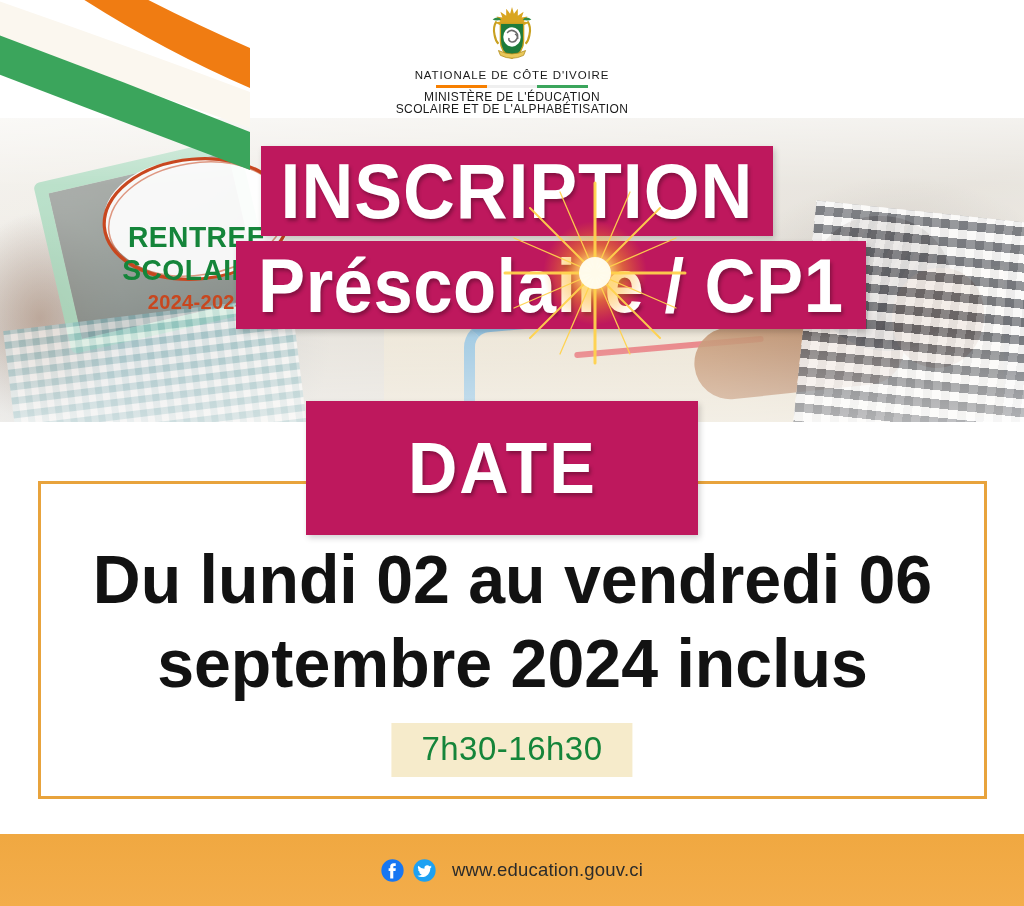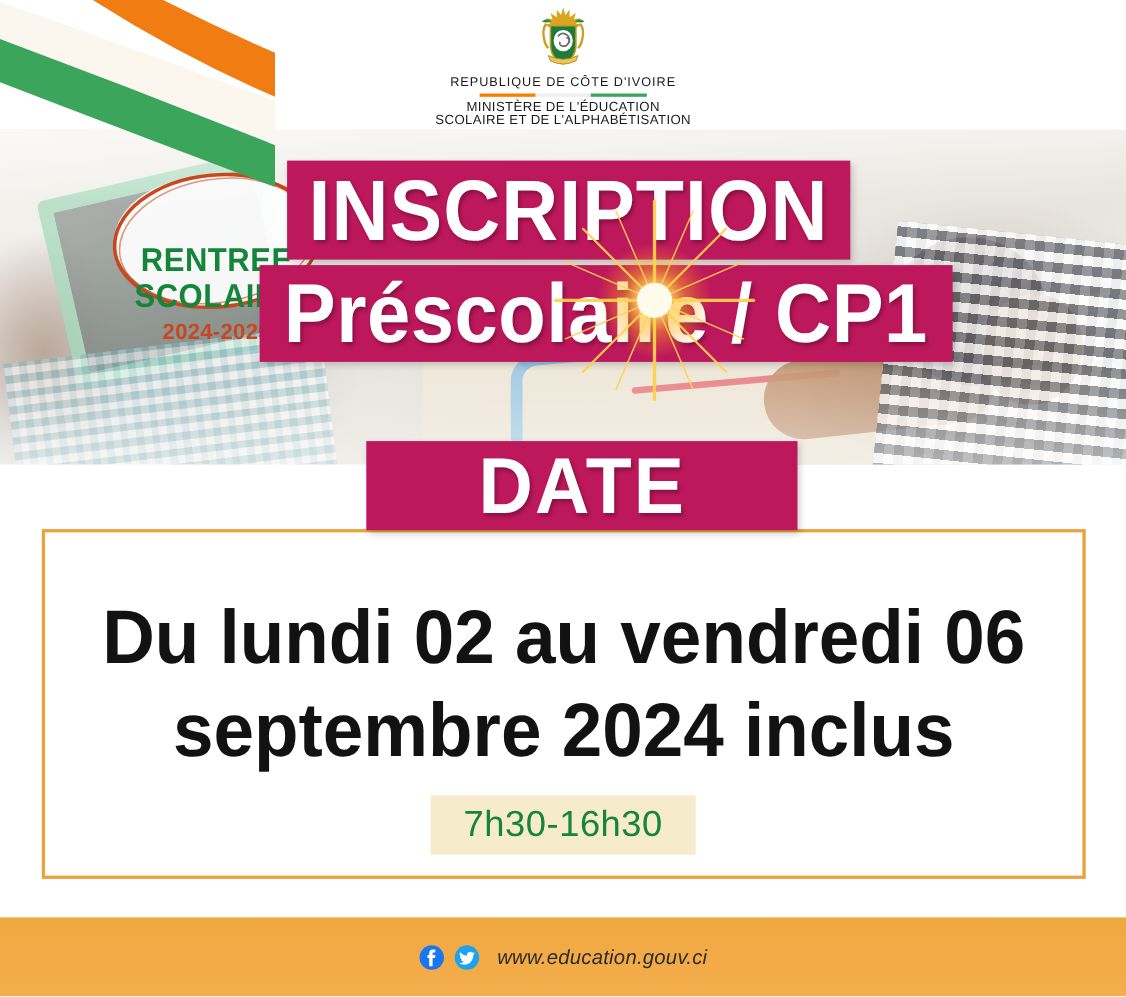--- a/index.html
+++ b/index.html
@@ -248,21 +248,21 @@
     text-shadow: 2px 3px 4px rgba(0,0,0,0.30);
     white-space: nowrap;
   }
 
   .band-1 { left: 261px; top: 146px; width: 512px; height: 90px; justify-content: center; }
   .band-1 span { font-size: 78px; letter-spacing: 1px; transform: scaleX(0.92); }
 
   .band-2 { left: 236px; top: 241px; width: 630px; height: 88px; justify-content: center; }
   .band-2 span { font-size: 76px; letter-spacing: 0.5px; transform: scaleX(0.93); }
 
-  .band-3 { left: 333px; top: 401px; width: 392px; height: 81px; justify-content: center; }
+  .band-3 { left: 306px; top: 401px; width: 392px; height: 134px; justify-content: center; }
   .band-3 span { font-size: 72px; letter-spacing: 2px; transform: scaleX(0.95); }
 
   
   .flare {
     position: absolute;
     left: 500px; top: 178px;
     width: 190px; height: 190px;
     z-index: 6;
     pointer-events: none;
   }
@@ -321,21 +321,20 @@
     justify-content: center;
     gap: 9px;
   }
   .sicon { width: 23px; height: 23px; display: block; }
   .site-url {
     color: #2b2b2b;
     font-size: 18.5px;
     letter-spacing: 0.2px;
     margin-left: 7px;
     font-weight: 400;
-    font-style: italic;
   }
 </style>
 </head>
 <body>
 
 <div id="poster">
 
   <div class="photo-band">
     <div class="ph-bg"></div>
     <div class="ph-kid-l"></div>
@@ -359,21 +358,21 @@
         <ellipse cx="32" cy="34" rx="9" ry="10" fill="#ffffff"></ellipse>
         <path d="M27 30 q4 -5 9 -1 q3 3 1 7 q-2 4 -6 3 q-3 -1 -2 -4" fill="none" stroke="#6b6b6b" stroke-width="1.6"></path>
         <path d="M35 31 q3 1 3 5" fill="none" stroke="#6b6b6b" stroke-width="1.4"></path>
         <path d="M16 18 q-4 6 -2 14 q1 6 4 9" fill="none" stroke="#C8A020" stroke-width="2.2"></path>
         <path d="M48 18 q4 6 2 14 q-1 6 -4 9" fill="none" stroke="#C8A020" stroke-width="2.2"></path>
         <path d="M12 16 q5 -4 9 0 q-5 2 -9 0 Z" fill="#2E8B45"></path>
         <path d="M52 16 q-5 -4 -9 0 q5 2 9 0 Z" fill="#2E8B45"></path>
         <path d="M18 48 q14 7 28 0 l-2 5 q-12 6 -24 0 Z" fill="#E8C75A" stroke="#B08A18" stroke-width="0.8"></path>
       </g>
     </svg>
-    <div class="republic-line">REPUBLIQUE DE CÔTE D'IVOIRE</div>
+    <div class="republic-line">NATIONALE DE CÔTE D'IVOIRE</div>
     <div class="flag-rule">
       <i class="fr-o"></i>
         <i class="fr-w"></i>
         <i class="fr-g"></i>
     </div>
     <div class="ministry-line">MINISTÈRE DE L'ÉDUCATION</div>
     <div class="ministry-line">SCOLAIRE ET DE L'ALPHABÉTISATION</div>
   </div>
 
   <svg class="flag-ribbon" viewBox="0 0 330 230">

